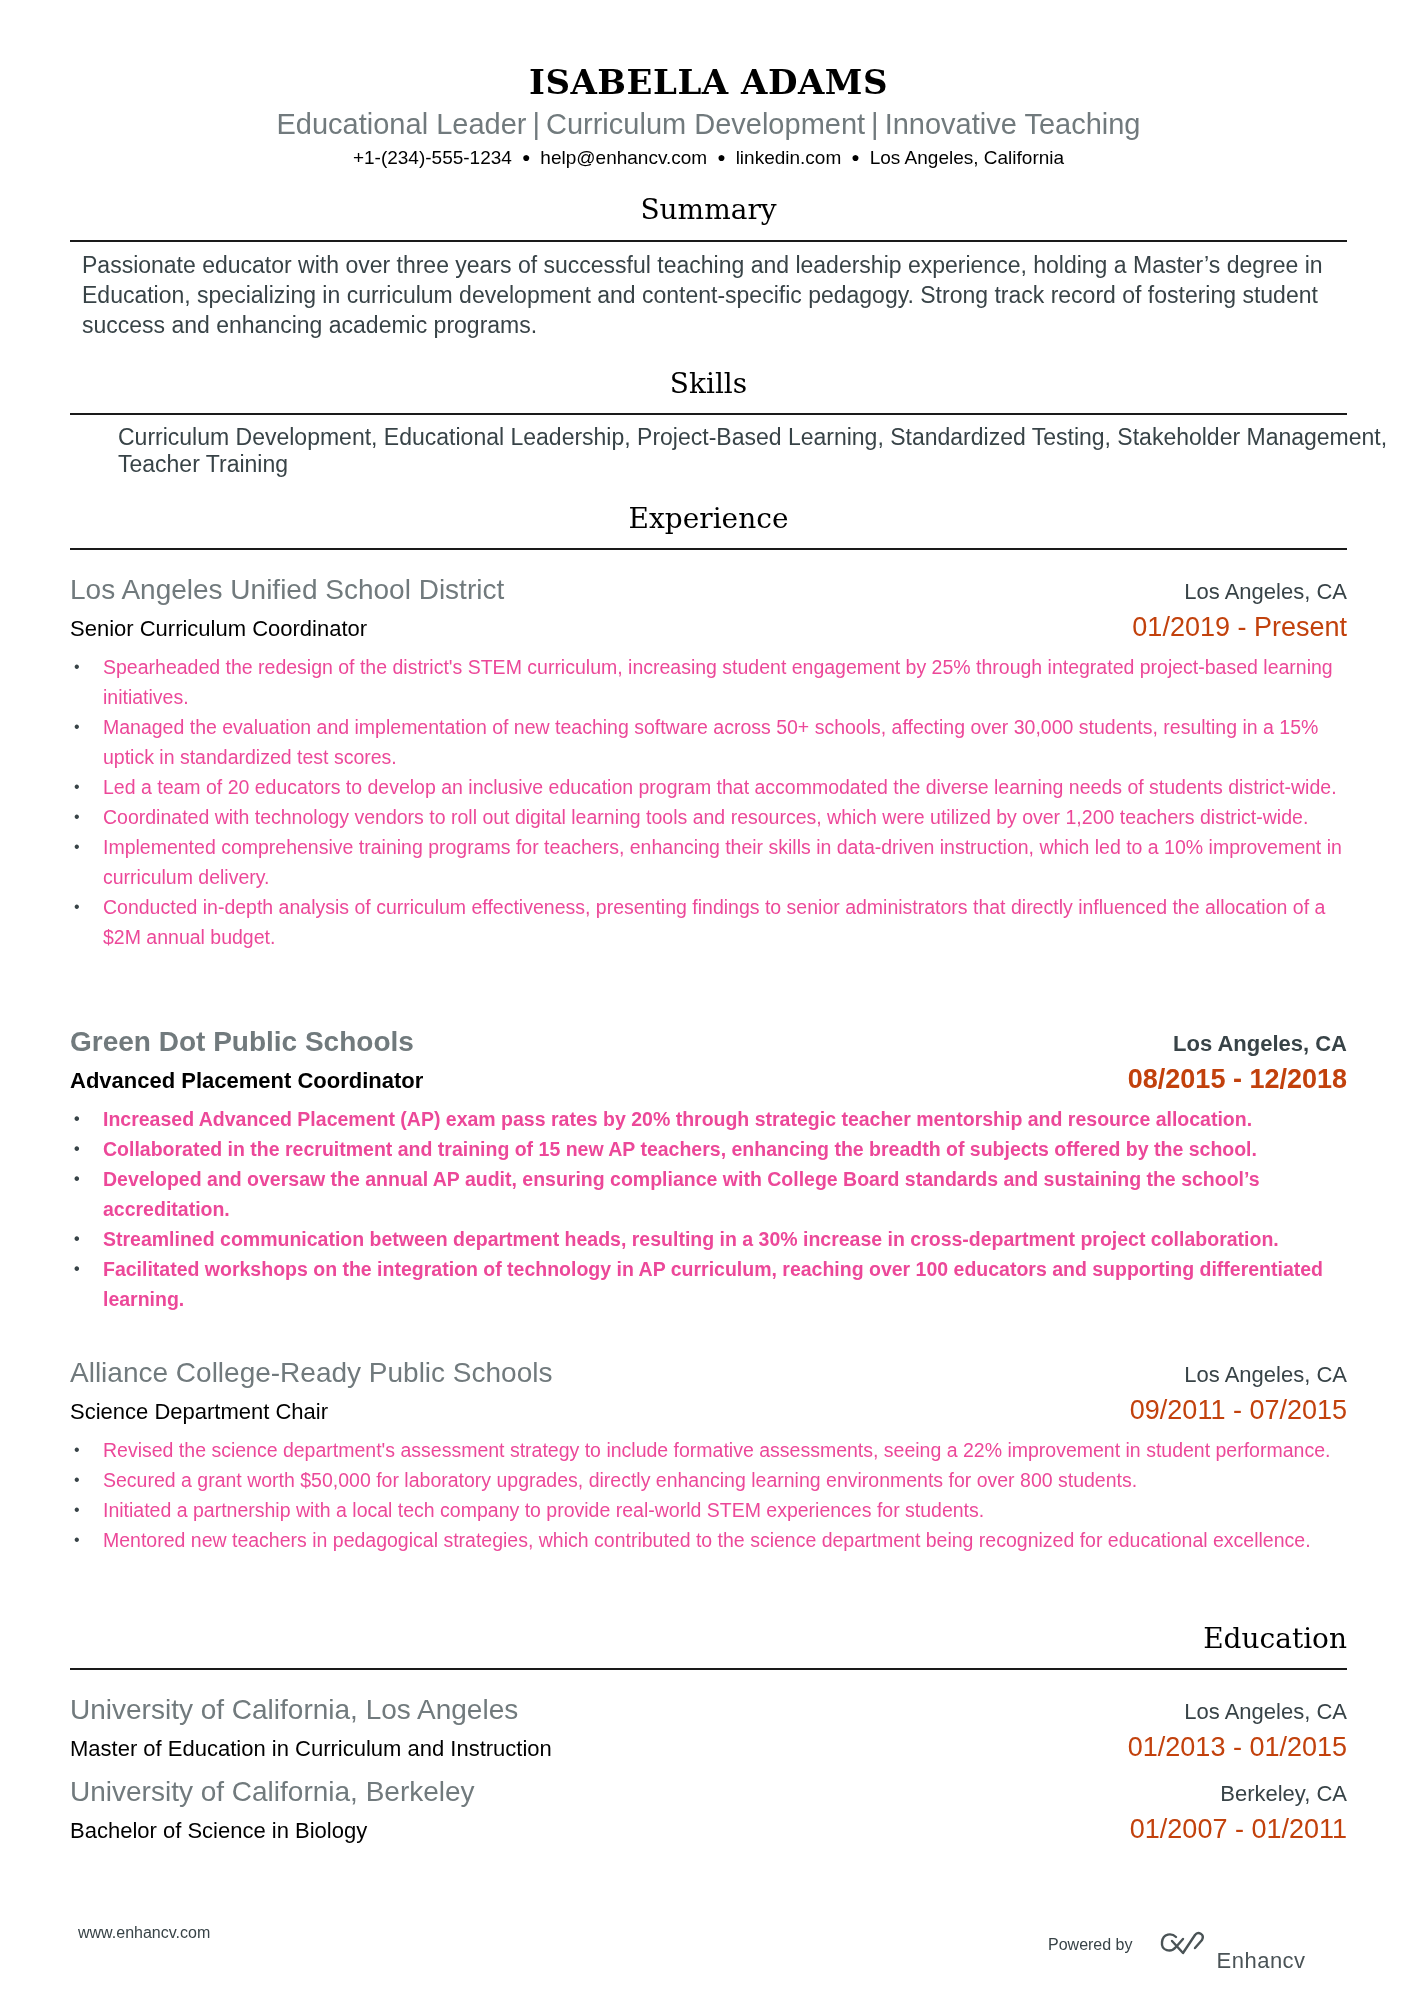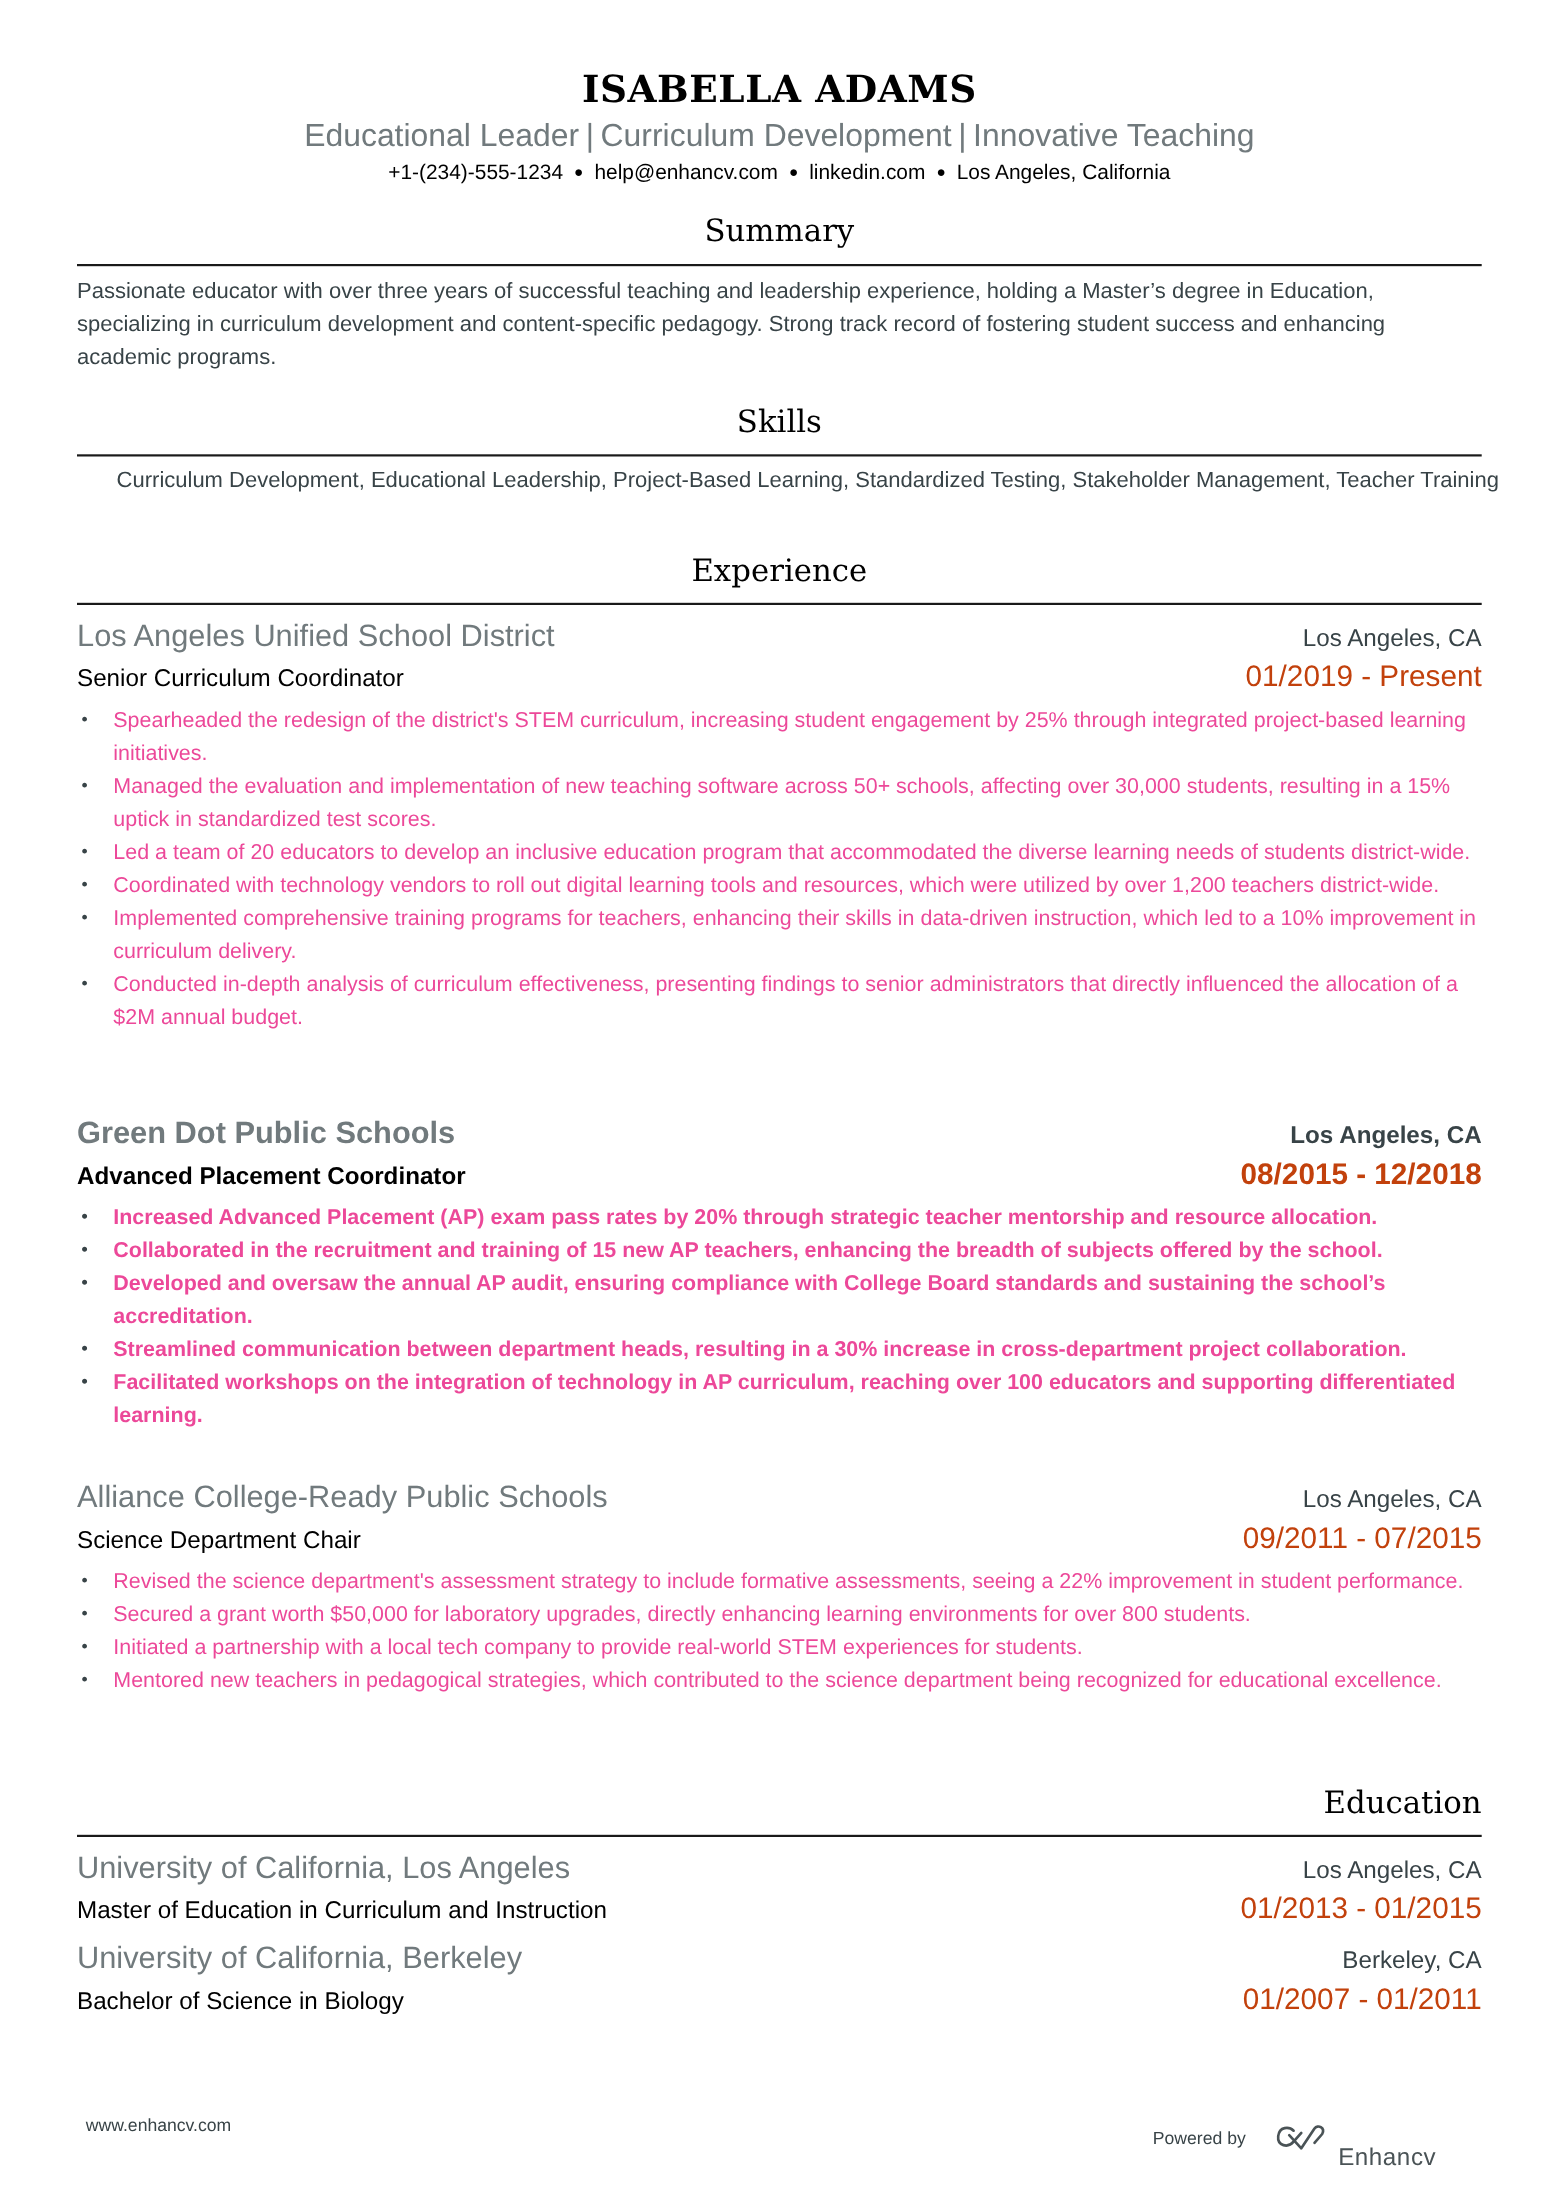--- a/index.html
+++ b/index.html
@@ -12,25 +12,25 @@
   .subtitle { position: absolute; top: 108px; left: 0; width: 100%; text-align: center;
               font-size: 29px; color: #717a7d; }
   .subtitle .sep { color: #717a7d; margin: 0 6px; }
   .contacts { position: absolute; top: 147px; left: 0; width: 100%; text-align: center;
               font-size: 19px; color: #000000; }
   .contacts .dot { margin: 0 10px; font-size: 14px; position: relative; top: -2px; }
   .section-title { position: absolute; left: 0; width: 100%; text-align: center;
                    font-family: "DejaVu Serif", "Liberation Serif", serif; font-size: 28px;
                    color: #000; }
   .rule { position: absolute; left: 0; width: 100%; height: 0; border-top: 2px solid #1a1a1a; }
-  .para { position: absolute; left: 0; width: 100%; font-size: 20px; line-height: 30px; color: #384347; }
+  .para { position: absolute; left: 12px; width: 100%; font-size: 23px; line-height: 30px; color: #384347; }
   .skills { line-height: 27px; margin-left: 36px; }
   .entry { position: absolute; left: 0; width: 100%; }
   .entry-row { display: flex; justify-content: space-between; align-items: baseline; }
-  .org { font-size: 28px; color: #717a7d; line-height: 36px; }
+  .org { font-size: 28px; color: #717a7d; line-height: 36px; margin-top: 12px; }
   .loc { font-size: 22px; color: #384347; line-height: 36px; }
   .role { font-size: 22px; color: #000; line-height: 34px; }
   .dates { font-size: 27px; color: #c2410c; line-height: 34px; }
   ul.bullets { list-style: none; margin: 6px 0 0 0; padding: 0; }
   ul.bullets li { position: relative; padding-left: 33px; font-size: 19.5px; line-height: 30px; color: #ec4899; }
   ul.bullets li::before { content: "\2022"; position: absolute; left: 4px; top: 0; font-size: 16px; color: #384347; }
   .footer-left { position: absolute; left: 78px; top: 1924px; font-size: 16px; color: #384347; }
   .footer-right { position: absolute; left: 1048px; top: 1916px; display: flex; align-items: center; }
   .powered { font-size: 16px; color: #384347; margin-right: 26px; }
   .brand { font-size: 22px; color: #4a5356; margin-left: 10px; letter-spacing: 0.5px; margin-top: 32px; }

